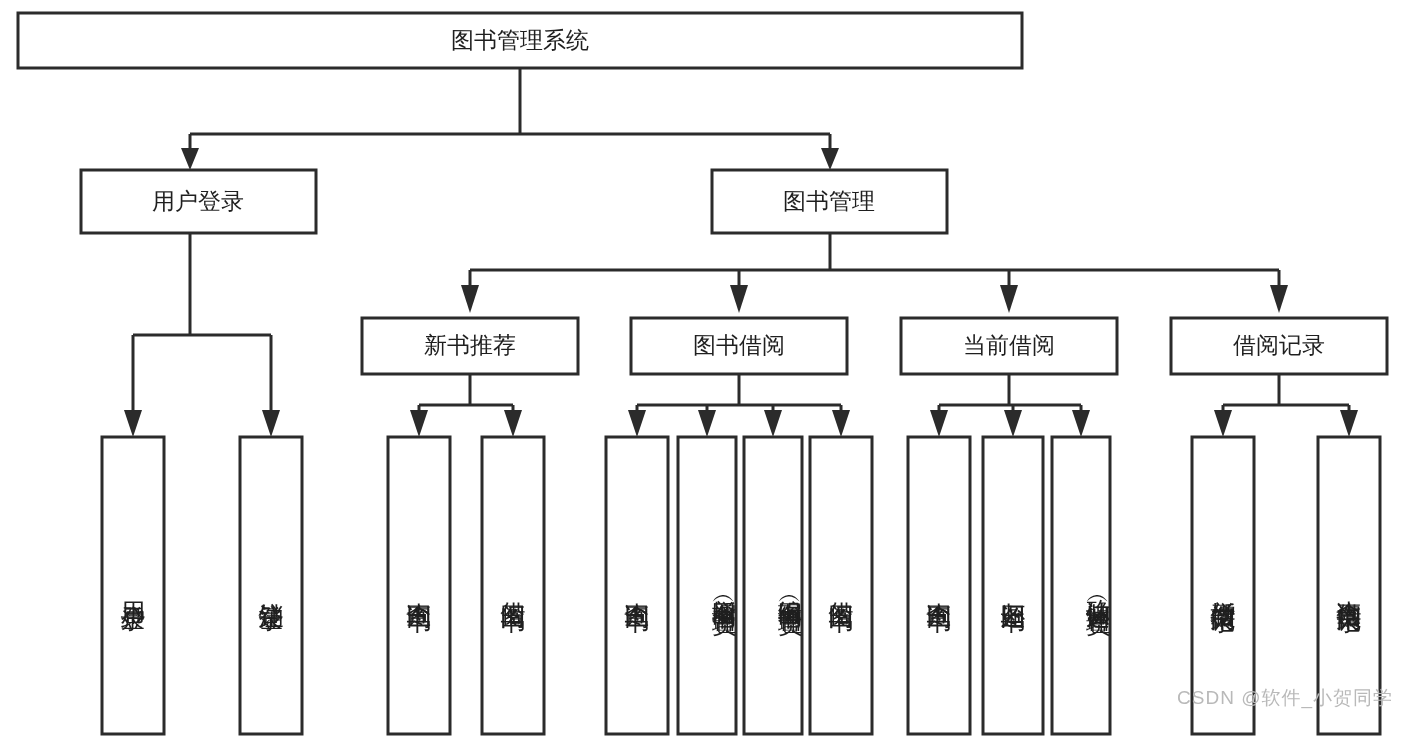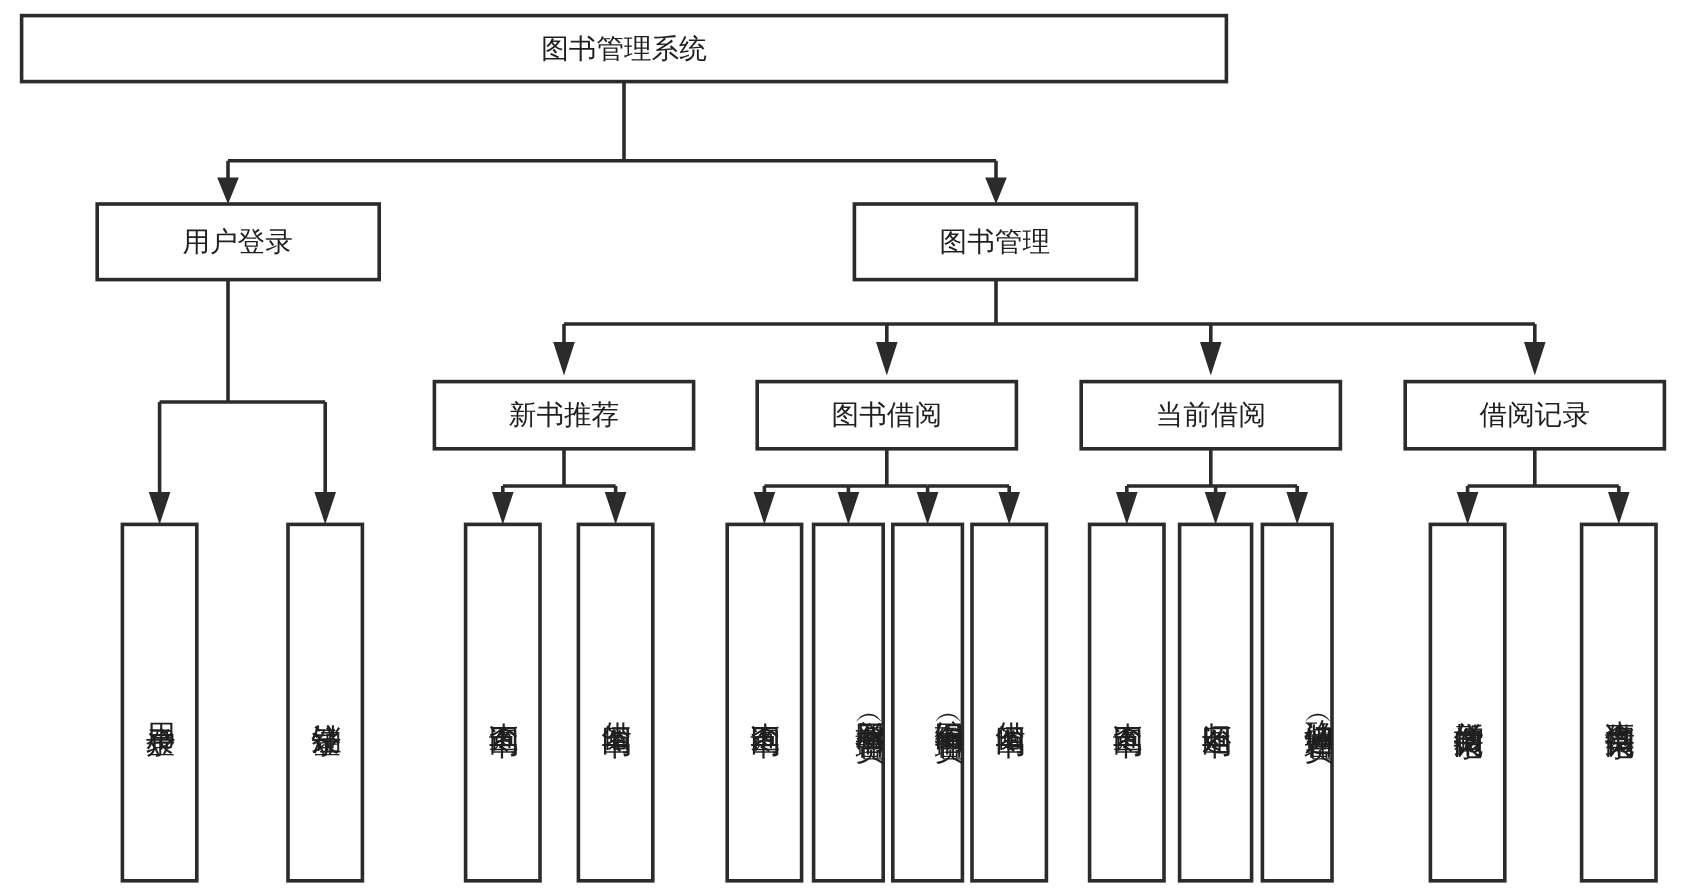--- a/index.html
+++ b/index.html
@@ -219,14 +219,15 @@
   <div class="node-label-v" style="left:606px; top:437px; width:62px; height:297px; display:flex; align-items:center; justify-content:center;">查询图书</div>
   <div class="node-label-v" style="left:678px; top:443px; width:58px; height:291px; display:flex; align-items:flex-start; justify-content:center; font-size:24px;">新增图书（管理员）</div>
   <div class="node-label-v" style="left:744px; top:443px; width:58px; height:291px; display:flex; align-items:flex-start; justify-content:center; font-size:24px;">编辑图书（管理员）</div>
   <div class="node-label-v" style="left:810px; top:437px; width:62px; height:297px; display:flex; align-items:center; justify-content:center;">借阅图书</div>
   <div class="node-label-v" style="left:908px; top:437px; width:62px; height:297px; display:flex; align-items:center; justify-content:center;">查询图书</div>
   <div class="node-label-v" style="left:983px; top:437px; width:60px; height:297px; display:flex; align-items:center; justify-content:center;">归还图书</div>
   <div class="node-label-v" style="left:1052px; top:443px; width:58px; height:291px; display:flex; align-items:flex-start; justify-content:center; font-size:24px;">确认归还（管理员）</div>
   <div class="node-label-v" style="left:1192px; top:437px; width:62px; height:297px; display:flex; align-items:center; justify-content:center;">新增借阅记录</div>
   <div class="node-label-v" style="left:1318px; top:437px; width:62px; height:297px; display:flex; align-items:center; justify-content:center;">查询借阅记录</div>
 
+  <div class="watermark">CSDN @软件_小贺同学</div>
 
 </div>
 
 </body></html>

